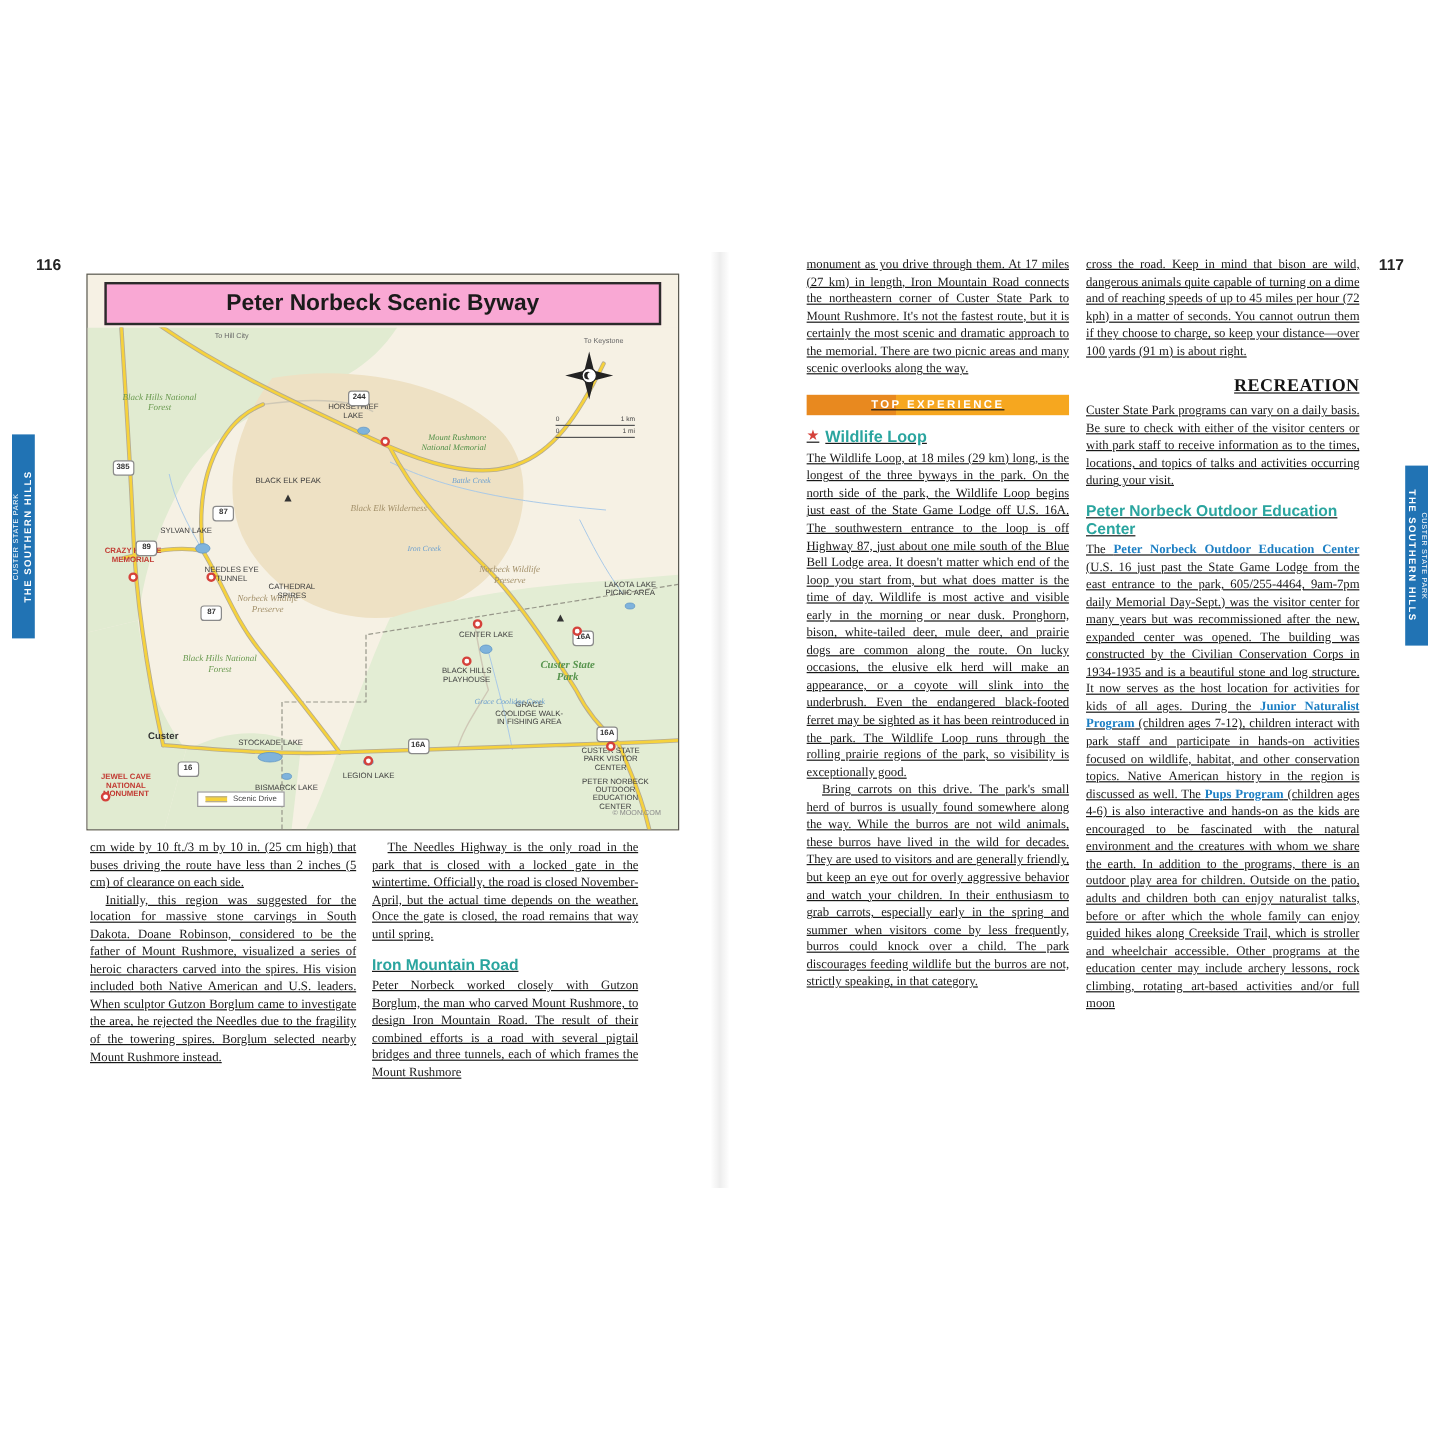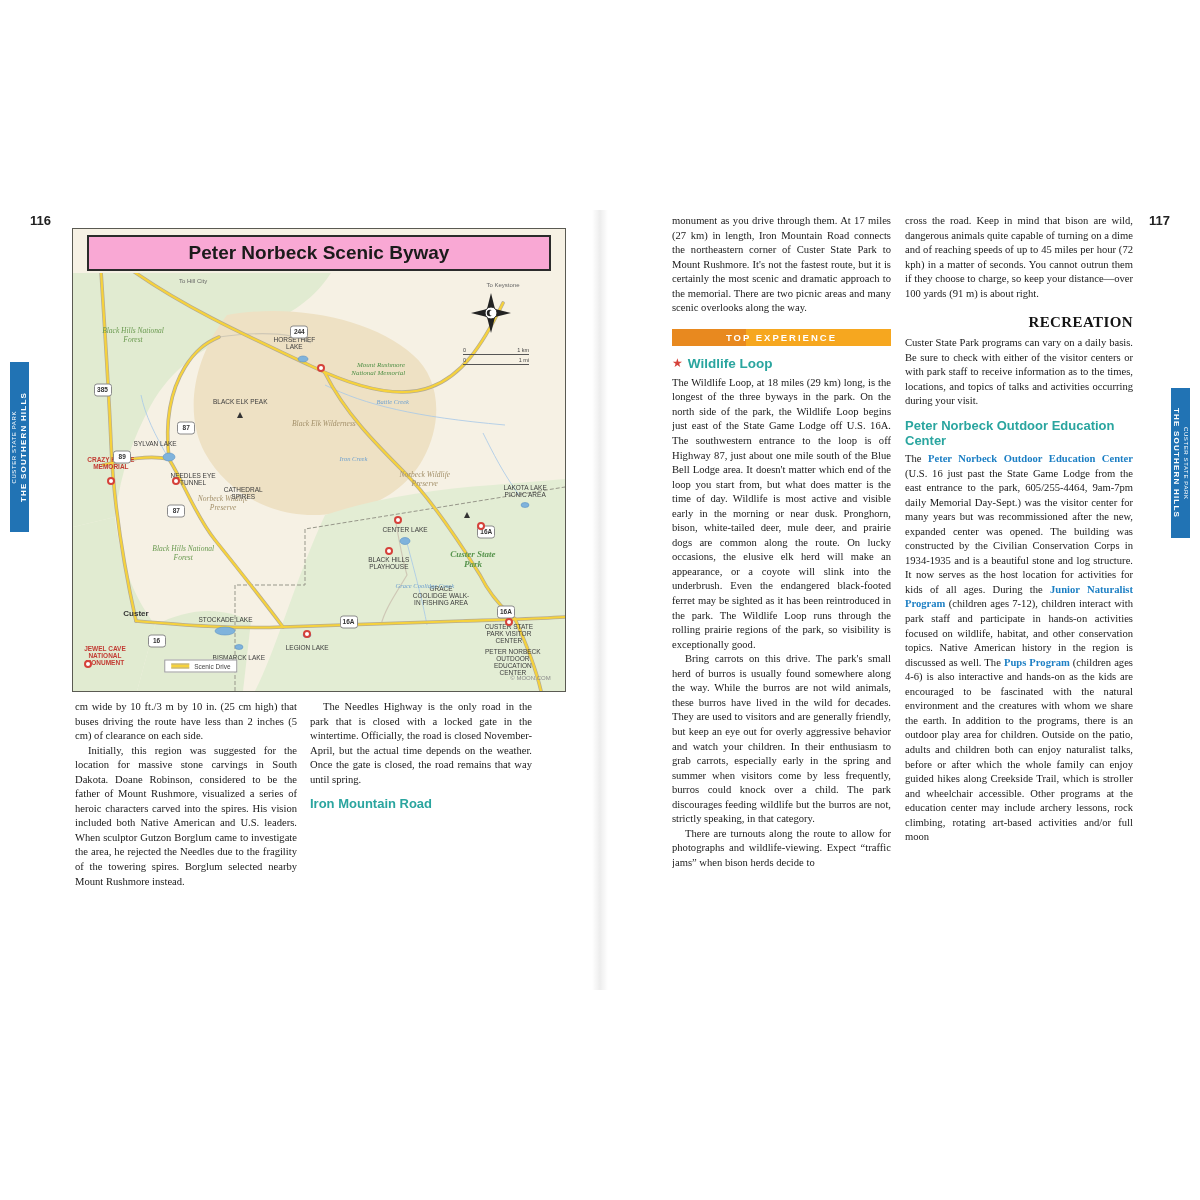--- a/index.html
+++ b/index.html
@@ -38,21 +38,21 @@
   .mk-dot{position:absolute;transform:translate(-50%,-50%);width:8px;height:8px;border:2px solid #d5413a;border-radius:50%;
     background:#fff;box-sizing:border-box;}
   .mk-peak{position:absolute;transform:translate(-50%,-50%);width:0;height:0;border-left:3.5px solid transparent;
     border-right:3.5px solid transparent;border-bottom:6px solid #333;}
   .scalebar{position:absolute;left:86%;top:20%;transform:translate(-50%,-50%);width:66px;font:5.5px "Liberation Sans",sans-serif;color:#444;}
   .sb{display:flex;justify-content:space-between;border-bottom:1px solid #555;margin-bottom:2px;padding-bottom:1px;}
   .legend{position:absolute;left:26%;top:94%;transform:translate(-50%,-50%);background:#fff;border:1px solid #999;
     padding:2px 6px;display:flex;align-items:center;gap:5px;font:6.5px "Liberation Sans",sans-serif;color:#444;white-space:nowrap;}
   .legend .sample{display:inline-block;width:18px;height:3px;background:#f6d23c;border-top:1px solid #b5ac92;border-bottom:1px solid #b5ac92;}
   
-  .col{position:absolute;font-size:10.6px;line-height:14.55px;text-align:justify;color:#191919;overflow:hidden;}
+  .col{position:absolute;font-size:10.6px;line-height:14.55px;text-align:justify;color:#191919;overflow:hidden;text-decoration:underline;}
   #lp-c1{left:75px;top:700px;width:222px;height:288px;}
   #lp-c2{left:310px;top:700px;width:222px;height:288px;}
   #rp-c1{left:672px;top:214px;width:219px;height:778px;}
   #rp-c2{left:905px;top:214px;width:228px;height:778px;}
   .col p{margin:0;}
   .ind{text-indent:13px;}
   .seg-link{color:#1c7fc4;font-weight:bold;}
   .head-teal{font:bold 13px/15px "Liberation Sans",sans-serif;color:#2aa59f;margin:9px 0 4px;text-align:left;}
   .banner{margin:13px 0 10px;height:17px;display:flex;align-items:center;justify-content:center;
     background:linear-gradient(90deg,#e8891f 0 34%,#f6a71f 34%);color:#fff;
@@ -206,32 +206,32 @@
 </div>
 
 <div class="col" id="lp-c1">
   <p>cm wide by 10 ft./3 m by 10 in. (25 cm high) that buses driving the route have less than 2 inches (5 cm) of clearance on each side.</p>
   <p class="ind">Initially, this region was suggested for the location for massive stone carvings in South Dakota. Doane Robinson, considered to be the father of Mount Rushmore, visualized a series of heroic characters carved into the spires. His vision included both Native American and U.S. leaders. When sculptor Gutzon Borglum came to investigate the area, he rejected the Needles due to the fragility of the towering spires. Borglum selected nearby Mount Rushmore instead.</p>
 </div>
 
 <div class="col" id="lp-c2">
   <p class="ind">The Needles Highway is the only road in the park that is closed with a locked gate in the wintertime. Officially, the road is closed November-April, but the actual time depends on the weather. Once the gate is closed, the road remains that way until spring.</p>
   <div class="head-teal">Iron Mountain Road</div>
+  <p>Peter Norbeck worked closely with Gutzon Borglum, the man who carved Mount Rushmore, to design Iron Mountain Road. The result of their combined efforts is a road with several pigtail bridges and three tunnels, each of which frames the Mount Rushmore</p>
 </div>
 
 <div class="col" id="rp-c1">
   <p>monument as you drive through them. At 17 miles (27 km) in length, Iron Mountain Road connects the northeastern corner of Custer State Park to Mount Rushmore. It's not the fastest route, but it is certainly the most scenic and dramatic approach to the memorial. There are two picnic areas and many scenic overlooks along the way.</p>
   <div class="banner">TOP EXPERIENCE</div>
   <div class="wl-head">
     <span class="star">★</span>
     <span class="wl-title">Wildlife Loop</span>
   </div>
   <p>The Wildlife Loop, at 18 miles (29 km) long, is the longest of the three byways in the park. On the north side of the park, the Wildlife Loop begins just east of the State Game Lodge off U.S. 16A. The southwestern entrance to the loop is off Highway 87, just about one mile south of the Blue Bell Lodge area. It doesn't matter which end of the loop you start from, but what does matter is the time of day. Wildlife is most active and visible early in the morning or near dusk. Pronghorn, bison, white-tailed deer, mule deer, and prairie dogs are common along the route. On lucky occasions, the elusive elk herd will make an appearance, or a coyote will slink into the underbrush. Even the endangered black-footed ferret may be sighted as it has been reintroduced in the park. The Wildlife Loop runs through the rolling prairie regions of the park, so visibility is exceptionally good.</p>
   <p class="ind">Bring carrots on this drive. The park's small herd of burros is usually found somewhere along the way. While the burros are not wild animals, these burros have lived in the wild for decades. They are used to visitors and are generally friendly, but keep an eye out for overly aggressive behavior and watch your children. In their enthusiasm to grab carrots, especially early in the spring and summer when visitors come by less frequently, burros could knock over a child. The park discourages feeding wildlife but the burros are not, strictly speaking, in that category.</p>
-  <p class="ind">There are turnouts along the route to allow for photographs and wildlife-viewing. Expect “traffic jams” when bison herds decide to</p>
 </div>
 
 <div class="col" id="rp-c2">
   <p>cross the road. Keep in mind that bison are wild, dangerous animals quite capable of turning on a dime and of reaching speeds of up to 45 miles per hour (72 kph) in a matter of seconds. You cannot outrun them if they choose to charge, so keep your distance—over 100 yards (91 m) is about right.</p>
   <div class="h1-rec">RECREATION</div>
   <p>Custer State Park programs can vary on a daily basis. Be sure to check with either of the visitor centers or with park staff to receive information as to the times, locations, and topics of talks and activities occurring during your visit.</p>
   <div class="head-teal">Peter Norbeck Outdoor Education Center</div>
   <p><span>The </span><span class="seg-link">Peter Norbeck Outdoor Education Center</span><span> (U.S. 16 just past the State Game Lodge from the east entrance to the park, 605/255-4464, 9am-7pm daily Memorial Day-Sept.) was the visitor center for many years but was recommissioned after the new, expanded center was opened. The building was constructed by the Civilian Conservation Corps in 1934-1935 and is a beautiful stone and log structure. It now serves as the host location for activities for kids of all ages. During the </span><span class="seg-link">Junior Naturalist Program</span><span> (children ages 7-12), children interact with park staff and participate in hands-on activities focused on wildlife, habitat, and other conservation topics. Native American history in the region is discussed as well. The </span><span class="seg-link">Pups Program</span><span> (children ages 4-6) is also interactive and hands-on as the kids are encouraged to be fascinated with the natural environment and the creatures with whom we share the earth. In addition to the programs, there is an outdoor play area for children. Outside on the patio, adults and children both can enjoy naturalist talks, before or after which the whole family can enjoy guided hikes along Creekside Trail, which is stroller and wheelchair accessible. Other programs at the education center may include archery lessons, rock climbing, rotating art-based activities and/or full moon</span></p>
 </div>
 

